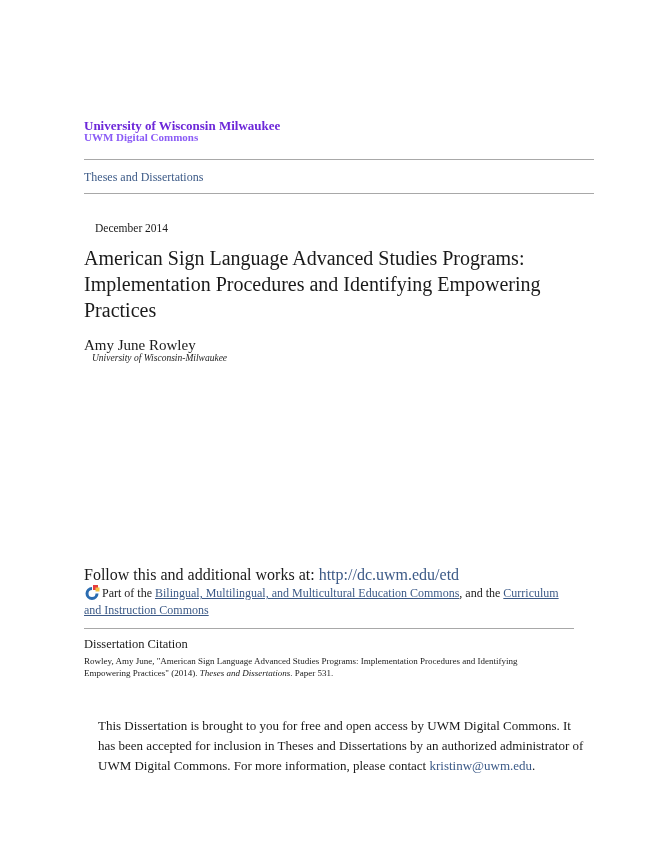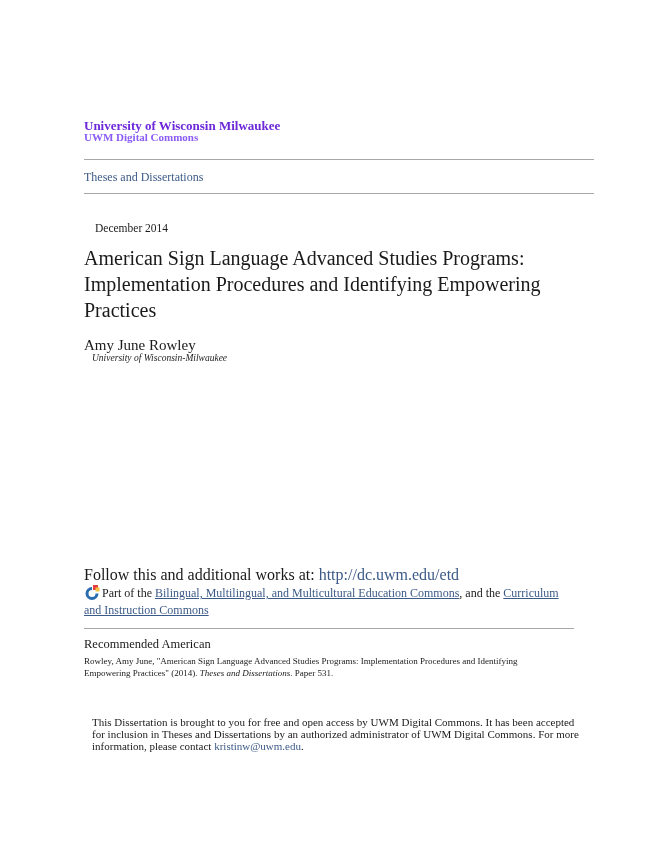--- a/index.html
+++ b/index.html
@@ -97,24 +97,24 @@
     }
     .rec-body {
       left: 84px; top: 655px;
       width: 480px;
       font-size: 9px;
       line-height: 12px;
       color: #1a1a1a;
     }
     .rec-body i { font-style: italic; }
     .notice {
-      left: 92px; top: 716px;
+      left: 98px; top: 716px;
       width: 490px;
-      font-size: 11px;
-      line-height: 12px;
+      font-size: 13px;
+      line-height: 20px;
       color: #1a1a1a;
     }
   </style>
 </head>
 <body>
 
 <div class="abs univ">University of Wisconsin Milwaukee</div>
 <div class="abs repo">UWM Digital Commons</div>
 
 <div class="abs rule rule1"></div>
@@ -135,20 +135,20 @@
     <svg width="16" height="16" viewBox="0 0 16 16">
       <path d="M8 4.5 A5 5 0 1 0 13 9.5" fill="none" stroke="#2b6cb0" stroke-width="3"></path>
       <rect x="9" y="1" width="5" height="5" fill="#e53e3e"></rect>
       <rect x="11.5" y="3.5" width="4" height="4" fill="#f6c343"></rect>
     </svg>
   </span><span>Part of the </span><a>Bilingual, Multilingual, and Multicultural Education Commons</a><span>, and the </span><a>Curriculum and Instruction Commons</a>
 </div>
 
 <div class="abs rule rule3"></div>
 
-<div class="abs rec-head">Recommended American</div>
+<div class="abs rec-head">Dissertation Citation</div>
 <div class="abs rec-body">
   <span>Rowley, Amy June, "American Sign Language Advanced Studies Programs: Implementation Procedures and Identifying Empowering Practices" (2014). </span><i>Theses and Dissertations</i><span>. Paper 531.</span>
 </div>
 
 <div class="abs notice">
   <span>This Dissertation is brought to you for free and open access by UWM Digital Commons. It has been accepted for inclusion in Theses and Dissertations by an authorized administrator of UWM Digital Commons. For more information, please contact </span><a>kristinw@uwm.edu</a><span>.</span>
 </div>
 
 </body></html>

